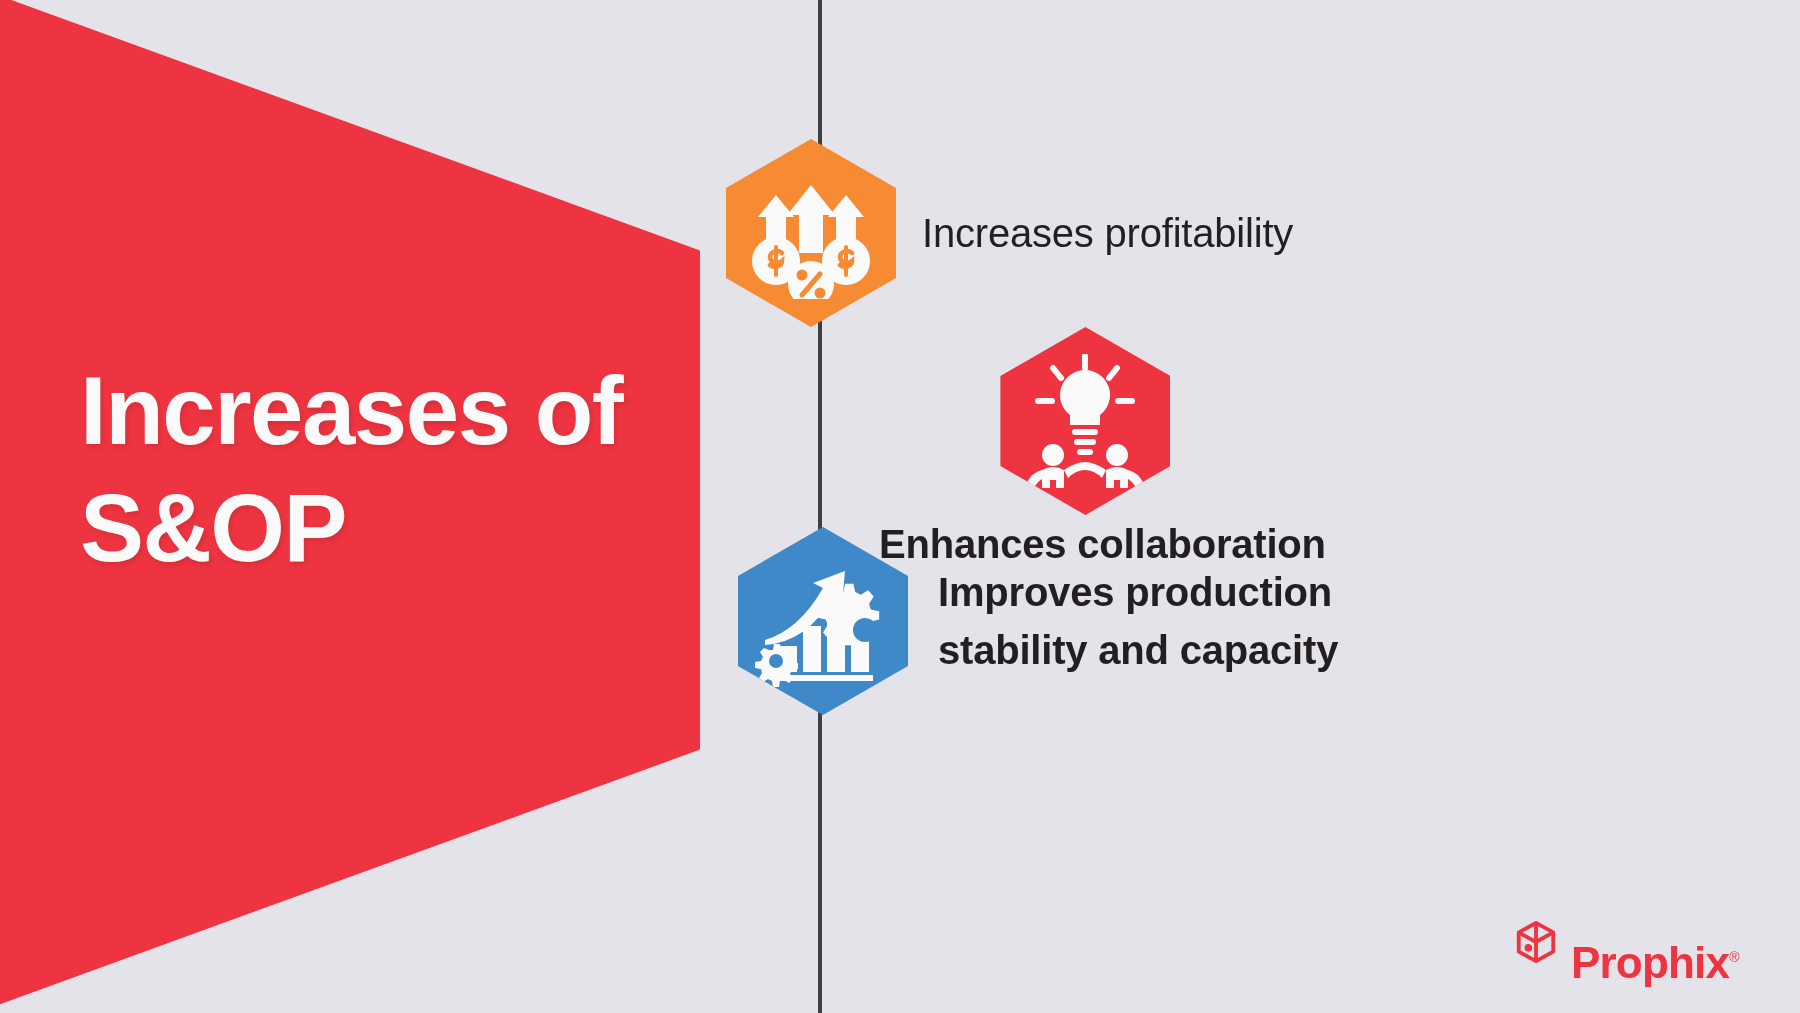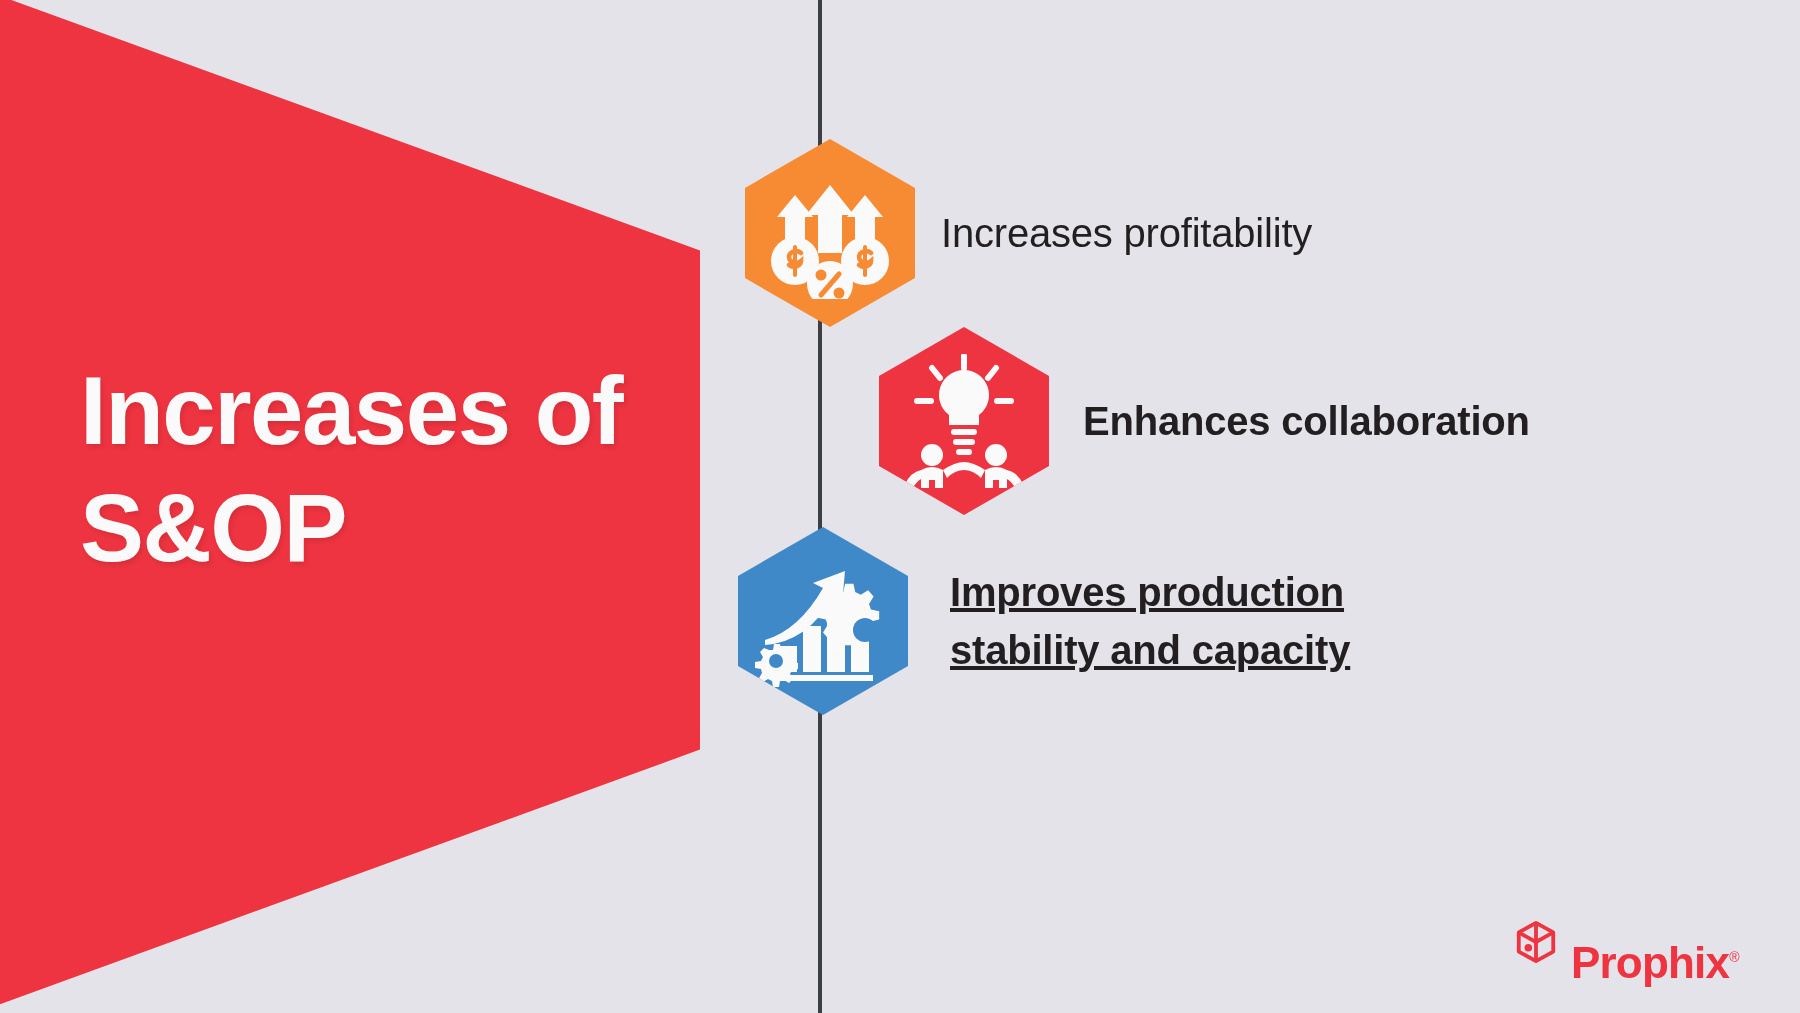--- a/index.html
+++ b/index.html
@@ -74,26 +74,26 @@
 
   .benefit-label {
     color: #231f20;
     font-size: 40px;
     font-weight: 700;
     line-height: 1.45;
     letter-spacing: -0.2px;
     white-space: pre-line;
   }
 
-  #row-1 { left: 745px;  top: 139px; }
+  #row-1 { left: 726px;  top: 139px; }
   #row-1 .benefit-label { margin-left: 26px; font-weight: 400; }
-  #row-2 { left: 879px;  top: 327px; }
+  #row-2 { left: 845px;  top: 327px; flex-direction: column; }
   #row-2 .benefit-label { margin-left: 34px; }
   #row-3 { left: 738px;  top: 527px; }
-  #row-3 .benefit-label { margin-left: 42px; text-decoration: underline; }
+  #row-3 .benefit-label { margin-left: 30px; }
 
   
   .logo {
     position: absolute;
     left: 1513px;
     top: 898px;
     display: flex;
     align-items: center;
   }
   .logo-mark { width: 46px; height: 46px; }

